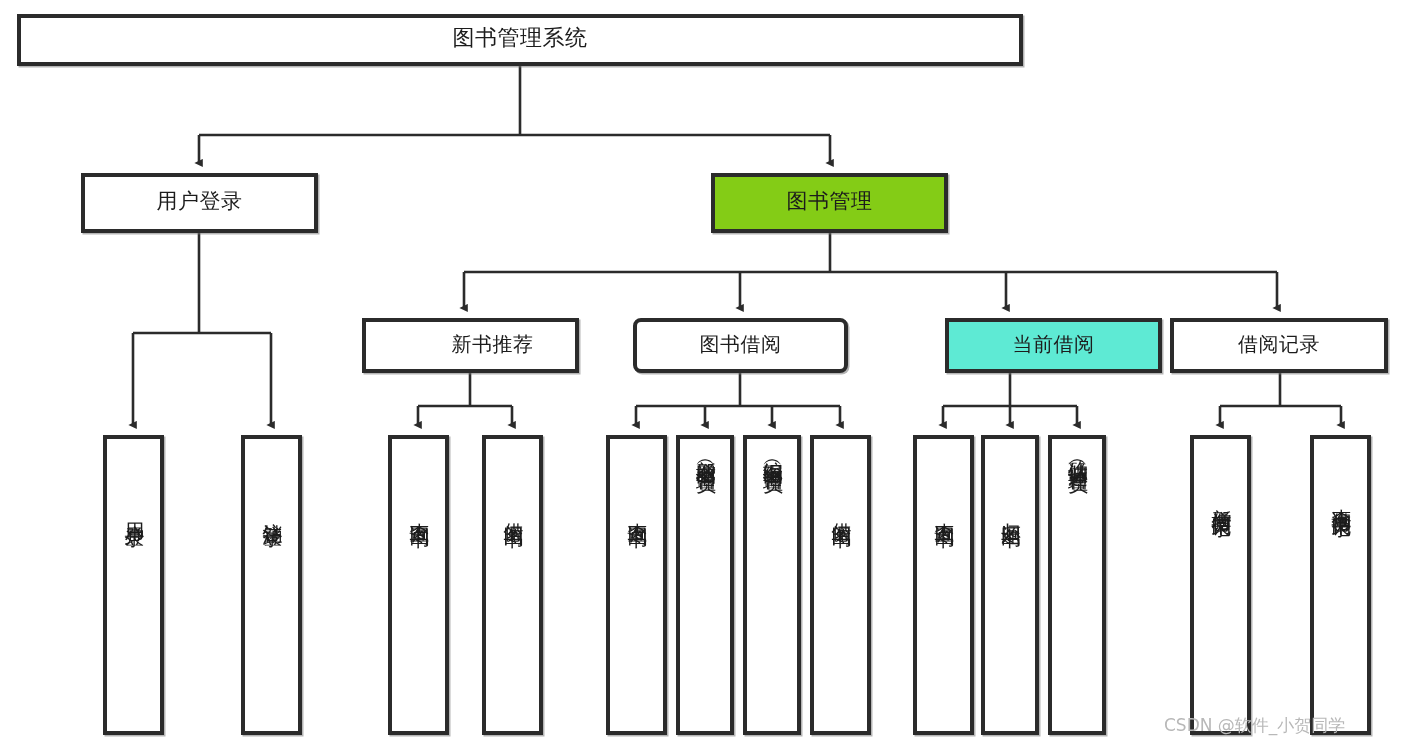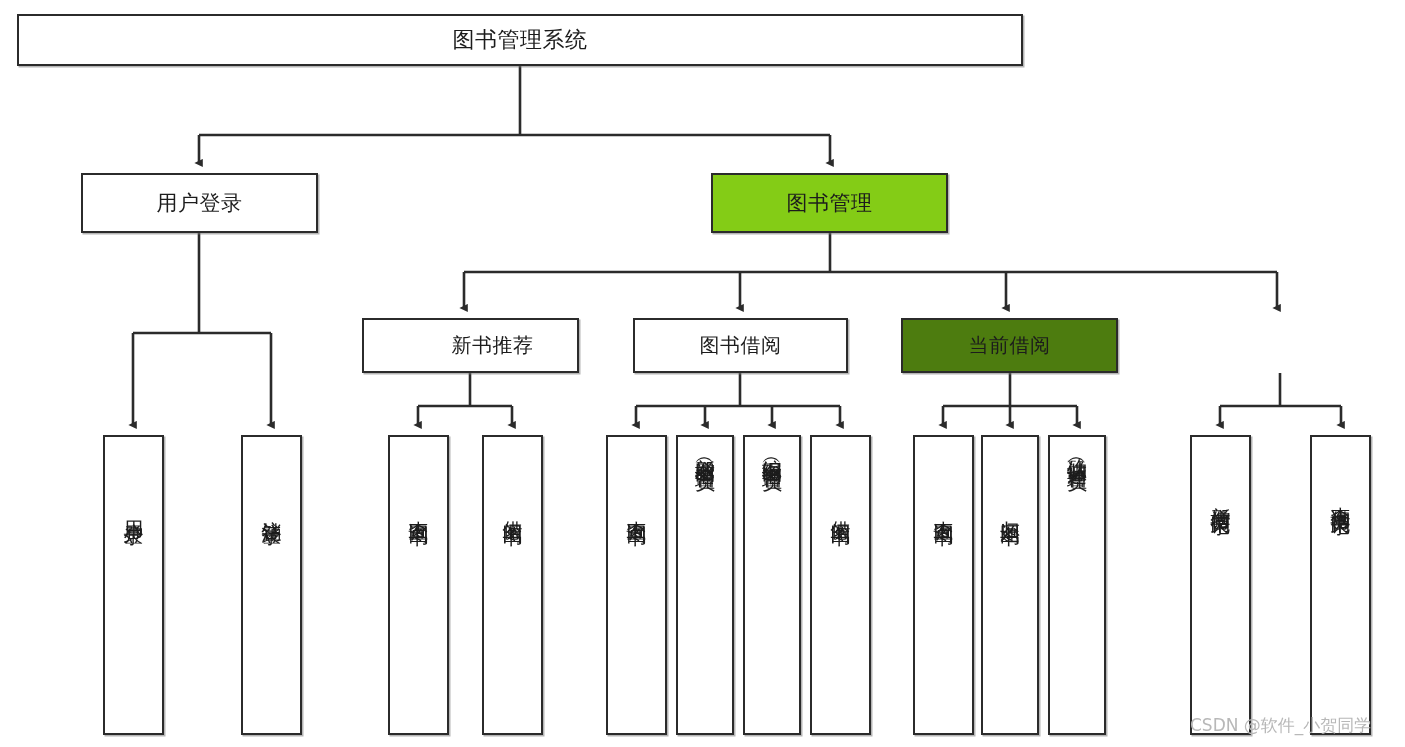--- a/index.html
+++ b/index.html
@@ -19,25 +19,26 @@
     position: absolute;
     left: 0;
     top: 0;
     width: 1405px;
     height: 747px;
   }
   .node-box {
     position: absolute;
     box-sizing: border-box;
     background: #ffffff;
-    border: 2px solid #8b5cf6;
+    border: 4px solid #8b5cf6;
     box-shadow: 1.5px 1.5px 0 0 rgba(120,120,120,0.55);
     display: flex;
     align-items: center;
     justify-content: center;
+    font-family: Liberation Mono, monospace;
   }
   .node-label {
     color: #1c1c1c;
     font-size: 21px;
     line-height: 1.15;
     letter-spacing: 0.5px;
     white-space: nowrap;
     user-select: none;
   }
   .node-box.level-0 .node-label { font-size: 22px; }
@@ -146,25 +147,28 @@
   <div class="node-box level-1" style="left: 81px; top: 173px; width: 237px; height: 60px; border-color: rgb(43, 43, 43); background: rgb(255, 255, 255);">
     <span class="node-label">用户登录</span>
   </div>
   <div class="node-box level-1" style="left: 711px; top: 173px; width: 237px; height: 60px; border-color: rgb(43, 43, 43); background: #84cc16;">
     <span class="node-label">图书管理</span>
   </div>
 
   <div class="node-box level-2" style="left: 362px; top: 318px; width: 217px; height: 55px; border-color: rgb(43, 43, 43); background: rgb(255, 255, 255); padding-left: 44px;">
     <span class="node-label">新书推荐</span>
   </div>
-  <div class="node-box level-2" style="left: 633px; top: 318px; width: 215px; height: 55px; border-color: rgb(43, 43, 43); background: rgb(255, 255, 255);">
+  <div class="node-box level-2" style="left: 633px; top: 318px; width: 215px; height: 55px; border-color: rgb(43, 43, 43); background: rgb(255, 255, 255); border-radius: 8px;">
     <span class="node-label">图书借阅</span>
   </div>
-  <div class="node-box level-2" style="left: 901px; top: 318px; width: 217px; height: 55px; border-color: rgb(43, 43, 43); background: #4d7c0f;">
+  <div class="node-box level-2" style="left: 945px; top: 318px; width: 217px; height: 55px; border-color: rgb(43, 43, 43); background: #5eead4;">
     <span class="node-label">当前借阅</span>
+  </div>
+  <div class="node-box level-2" style="left: 1170px; top: 318px; width: 218px; height: 55px; border-color: rgb(43, 43, 43); background: rgb(255, 255, 255);">
+    <span class="node-label">借阅记录</span>
   </div>
 
   <div class="node-box leaf short" style="left: 103px; top: 435px; width: 61px; height: 300px; border-color: rgb(43, 43, 43); background: rgb(255, 255, 255);">
     <span class="node-label">用户登录</span>
   </div>
   <div class="node-box leaf short" style="left: 241px; top: 435px; width: 61px; height: 300px; border-color: rgb(43, 43, 43); background: rgb(255, 255, 255);">
     <span class="node-label">注销登录</span>
   </div>
   <div class="node-box leaf short" style="left: 388px; top: 435px; width: 61px; height: 300px; border-color: rgb(43, 43, 43); background: rgb(255, 255, 255);">
     <span class="node-label">查询图书</span>
@@ -193,15 +197,15 @@
   <div class="node-box leaf tall" style="left: 1048px; top: 435px; width: 58px; height: 300px; border-color: rgb(43, 43, 43); background: rgb(255, 255, 255);">
     <span class="node-label">确认归还（管理员）</span>
   </div>
   <div class="node-box leaf short3" style="left: 1190px; top: 435px; width: 61px; height: 300px; border-color: rgb(43, 43, 43); background: rgb(255, 255, 255);">
     <span class="node-label">新增借阅记录</span>
   </div>
   <div class="node-box leaf short3" style="left: 1310px; top: 435px; width: 61px; height: 300px; border-color: rgb(43, 43, 43); background: rgb(255, 255, 255);">
     <span class="node-label">查询借阅记录</span>
   </div>
 
-  <div class="watermark" style="left: 1190px; top: 714px; color: rgb(184, 184, 184); text-align: center;">CSDN @软件_小贺同学</div>
+  <div class="watermark" style="left: 1164px; top: 714px; color: rgb(184, 184, 184); text-align: center;">CSDN @软件_小贺同学</div>
 
 </div>
 
 </body></html>

